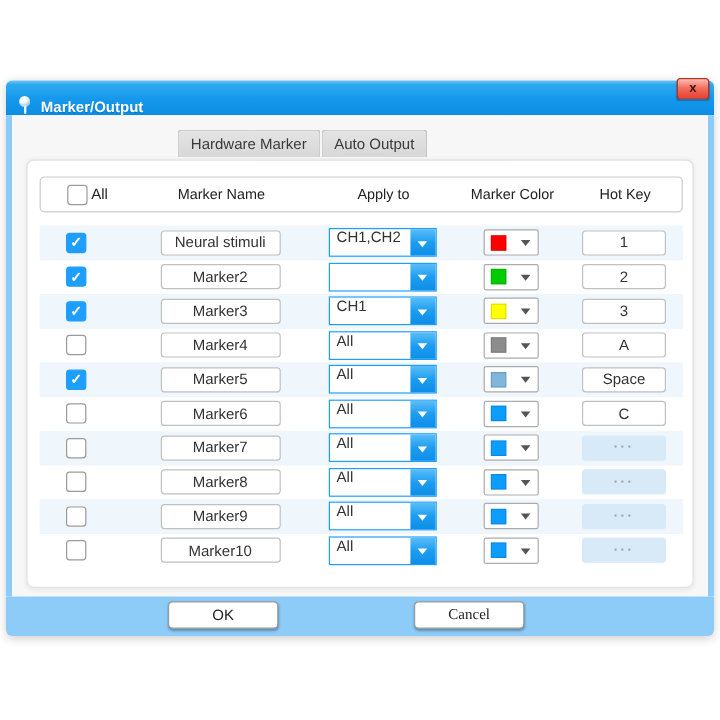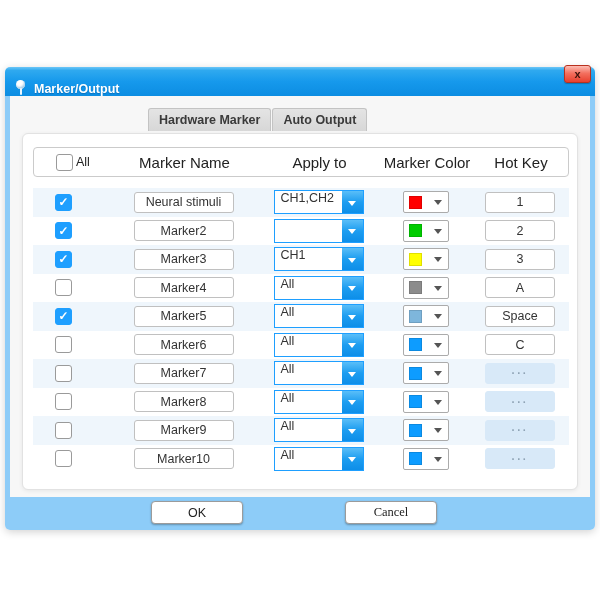--- a/index.html
+++ b/index.html
@@ -26,40 +26,40 @@
 
   
   .dialog-body { position:absolute; left:0; top:29px; width:590px; height:401px; background:#f7f7f7;
                  border-left:5px solid #8dccf8; border-right:5px solid #8dccf8; }
   .footer { position:absolute; left:0; top:430px; width:590px; height:33px; background:#8dccf8;
             border-radius:0 0 5px 5px; }
   .btn { position:absolute; top:4px; width:92px; height:23px; background:#ffffff;
          border:1px solid #9b9b9b; border-radius:4px; font-size:12.5px; color:#222;
          display:flex; align-items:center; justify-content:center; cursor:pointer;
          box-shadow:0 1px 2px rgba(0,0,0,0.3); }
-  .btn-ok { left:146px; }
+  .btn-ok { left:135px; }
   .btn-cancel { left:340px;font-family:Liberation Serif, serif; }
 
   
   .tabs { position:absolute; left:143px; top:41px; display:flex; align-items:flex-end; z-index:3; }
   .tab { height:23px; padding:0 10px; background:linear-gradient(180deg,#e4e4e4,#d7d7d7);
          border:1px solid #c3c3c3; border-bottom:none; border-radius:3px 3px 0 0;
-         font-size:12.5px; color:#3a3a3a; display:flex; align-items:center; margin-right:1px; cursor:pointer;font-weight:bold; }
+         font-size:12.5px; color:#3a3a3a; display:flex; align-items:center; margin-right:1px; cursor:pointer; }
   .tab.active { height:26px; background:#ffffff; font-weight:bold; color:#111;
                 border:1px solid #d0d0d0; border-bottom:none; position:relative; z-index:4; }
 
   
   .panel { position:absolute; left:17px; top:66px; width:556px; height:357px; background:#ffffff;
            border:1px solid #e2e2e2; border-radius:6px; box-shadow:0 1px 4px rgba(0,0,0,0.07); z-index:2; }
 
   .grid { display:grid; grid-template-columns:78px 145px 125px 90px 98px; align-items:center; }
 
   .header-row { position:absolute; left:10px; top:13px; width:536px; height:30px;
                 border:1px solid #cbcbcb; border-radius:4px; background:#ffffff; }
-  .header-row .hlabel { text-align:center; font-size:15px; color:#222; }
+  .header-row .hlabel { text-align:center; font-size:12px; color:#222; }
   .hcheck { display:flex; align-items:center; padding-left:22px; font-size:12.5px; color:#222; }
   .hcheck .checkbox { margin-right:3px; }
 
   .rows { position:absolute; left:10px; top:54px; width:536px; }
   .row { height:28.5px; }
   .row.stripe { background:#eff6fc; }
   .cell { display:flex; align-items:center; justify-content:center; height:100%; }
   .c-check { justify-content:flex-start; padding-left:22px; }
 
   .checkbox { width:17px; height:17px; border-radius:3px; background:#ffffff; border:1px solid #9a9a9a;

